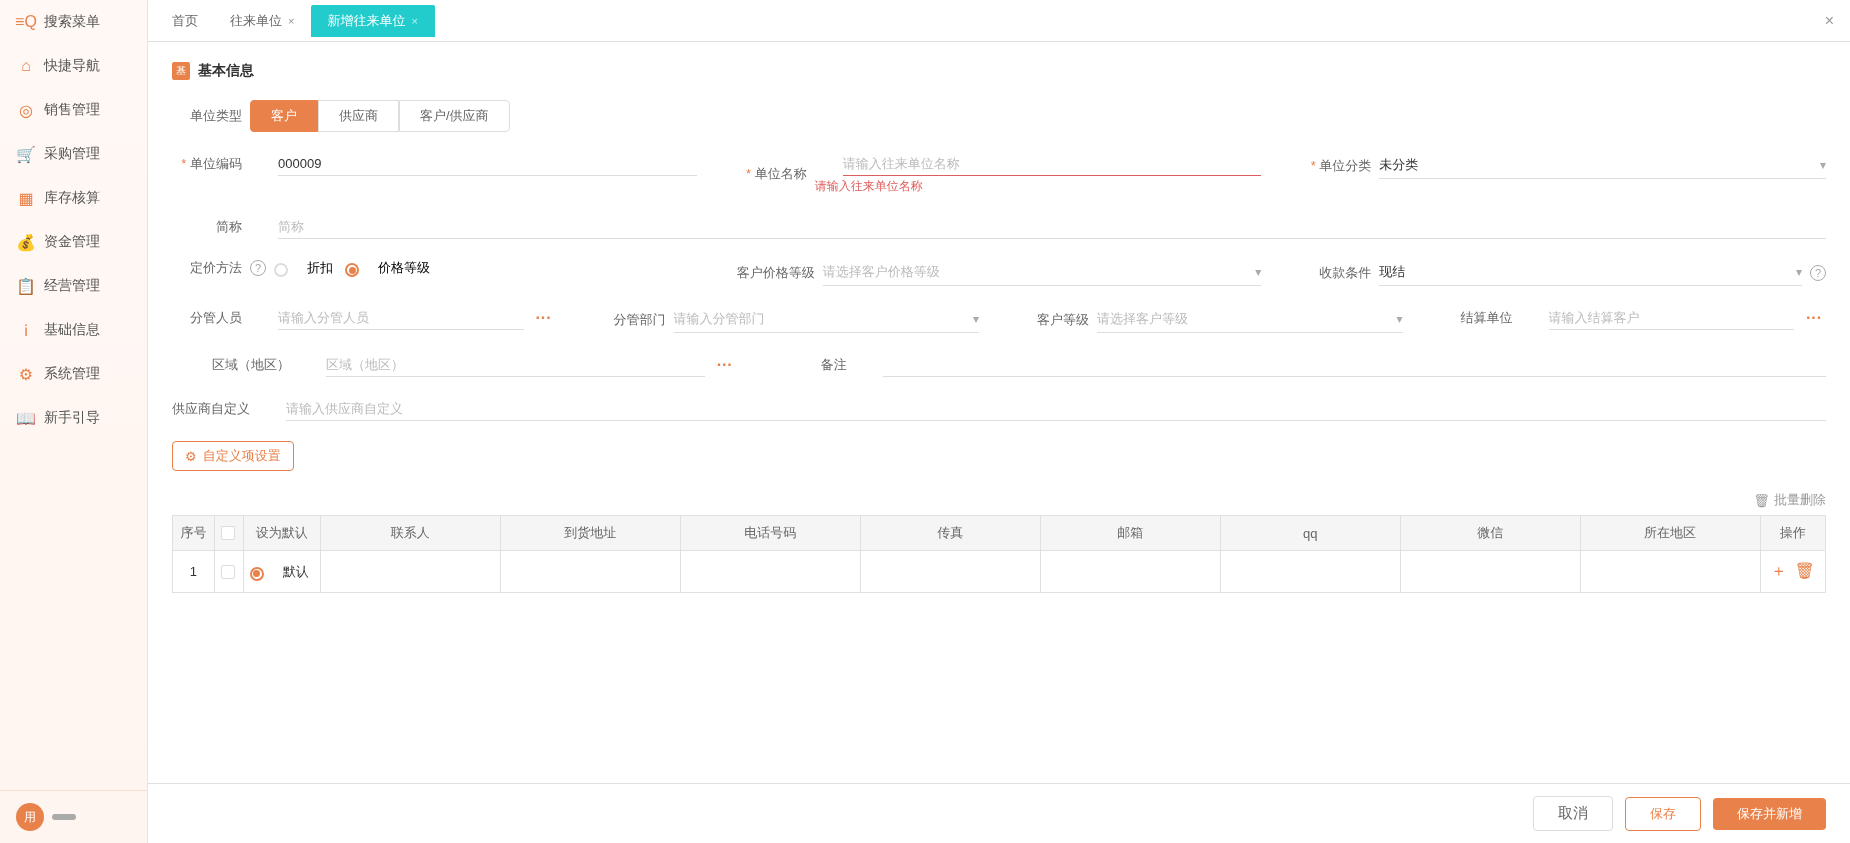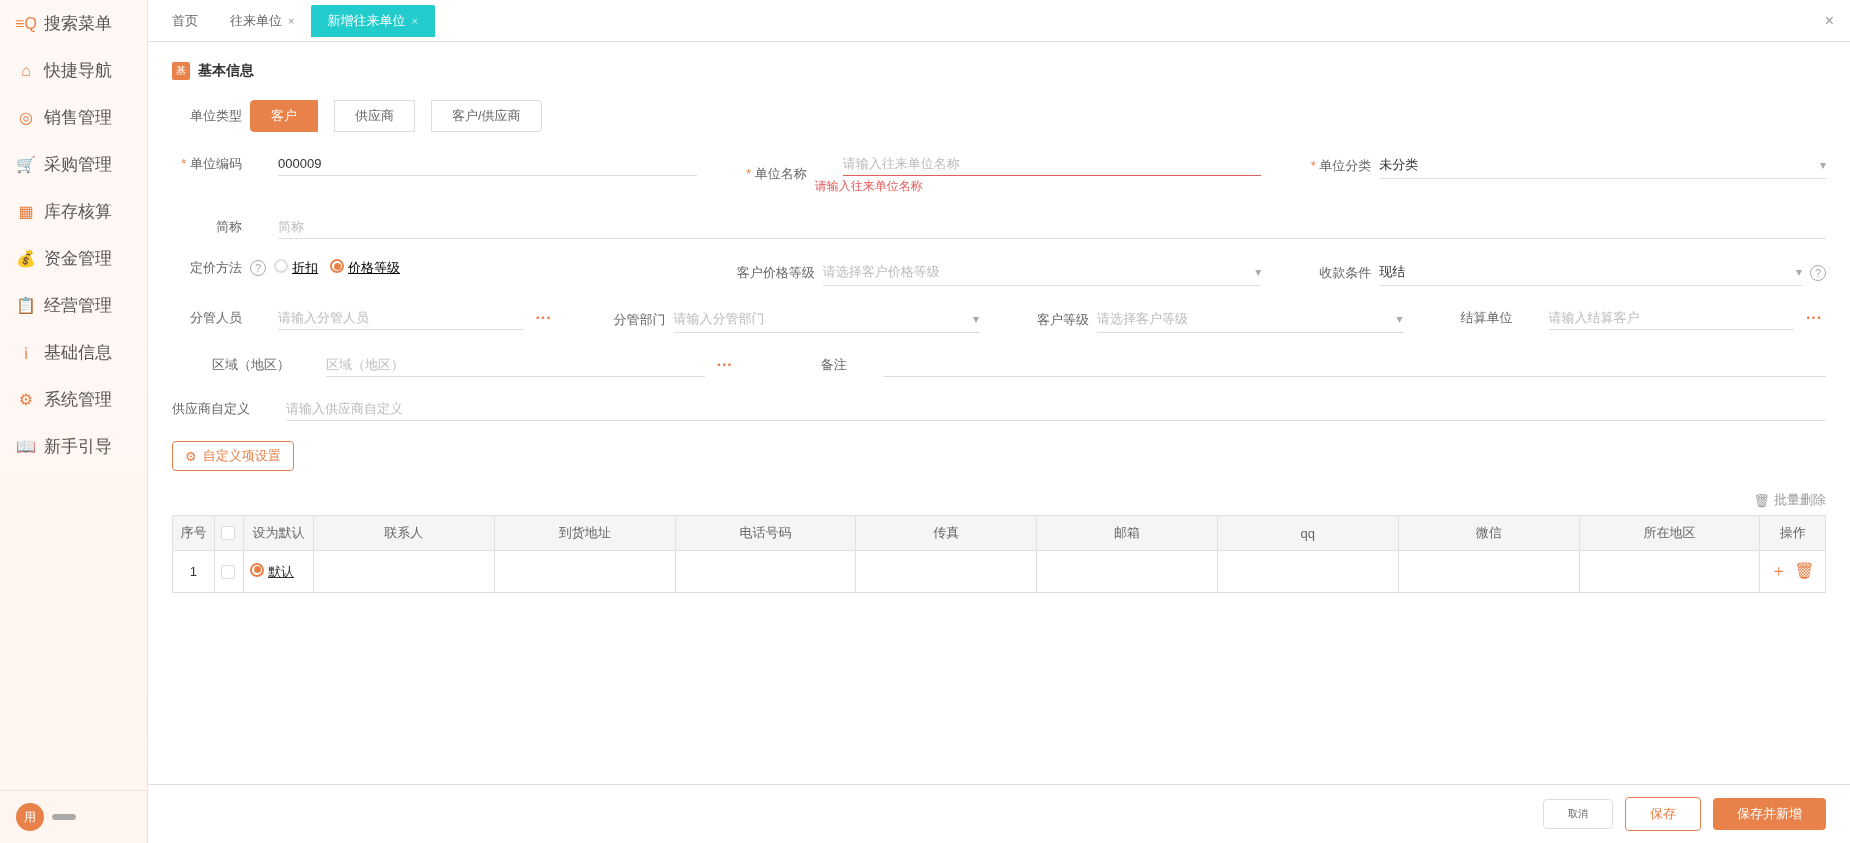--- a/index.html
+++ b/index.html
@@ -18,21 +18,21 @@
     .sidebar-item {
       display: flex;
       align-items: center;
       gap: 8px;
       padding: 12px 16px;
       cursor: pointer;
       color: #666;
       transition: background 0.2s;
     }
     .sidebar-item .icon { width: 20px; height: 20px; display: flex; align-items: center; justify-content: center; color: #e8824a; font-size: 16px; }
-    .sidebar-item .label { font-size: 17px; color: #555; }
+    .sidebar-item .label { font-size: 14px; color: #555; }
     .sidebar-bottom {
       margin-top: auto;
       display: flex;
       align-items: center;
       padding: 12px 16px;
       border-top: 1px solid #f0e0d6;
       gap: 8px;
     }
     .sidebar-bottom .icon { width: 28px; height: 28px; background: #e8824a; border-radius: 50%; display: flex; align-items: center; justify-content: center; color: white; font-size: 12px; }
 
@@ -115,21 +115,21 @@
       align-items: center;
       justify-content: center;
       color: white;
       font-size: 10px;
     }
     .section-title { font-size: 14px; font-weight: bold; color: #333; }
 
     
     .unit-type-group {
       display: flex;
-      gap: 16px;
+      gap: 0;
     }
     .unit-type-btn {
       padding: 6px 20px;
       border: 1px solid #ddd;
       background: #fff;
       cursor: pointer;
       color: #666;
       font-size: 13px;
     }
     .unit-type-btn.active {
@@ -189,21 +189,21 @@
       cursor: pointer;
       color: #333;
     }
     .form-select .placeholder { color: #bbb; flex: 1; }
     .form-select .value { color: #333; flex: 1; }
     .chevron { color: #aaa; font-size: 12px; }
     .dots-btn { color: #e8824a; cursor: pointer; padding: 0 4px; font-weight: bold; font-size: 16px; }
 
     
     .radio-group { display: flex; align-items: center; gap: 12px; }
-    .radio-item { display: flex; align-items: flex-start; gap: 4px; cursor: pointer; text-decoration: underline; }
+    .radio-item { display: flex; align-items: flex-end; gap: 19px; cursor: pointer; }
     .radio-outer {
       width: 14px; height: 14px; border-radius: 50%;
       border: 2px solid #ddd;
       display: flex; align-items: center; justify-content: center;
     }
     .radio-outer.checked { border-color: #e8824a; }
     .radio-inner { width: 7px; height: 7px; border-radius: 50%; background: #e8824a; }
 
     
     .tag-btn {
@@ -277,21 +277,21 @@
       border-top: 1px solid #e0e0e0;
       flex-shrink: 0;
     }
     .btn-cancel {
       padding: 7px 24px;
       border: 1px solid #ddd;
       background: #fff;
       color: #666;
       border-radius: 4px;
       cursor: pointer;
-      font-size: 10px;
+      font-size: 15px;
     }
     .btn-save {
       padding: 7px 24px;
       border: 1px solid #e8824a;
       background: #fff;
       color: #e8824a;
       border-radius: 4px;
       cursor: pointer;
       font-size: 13px;
     }

